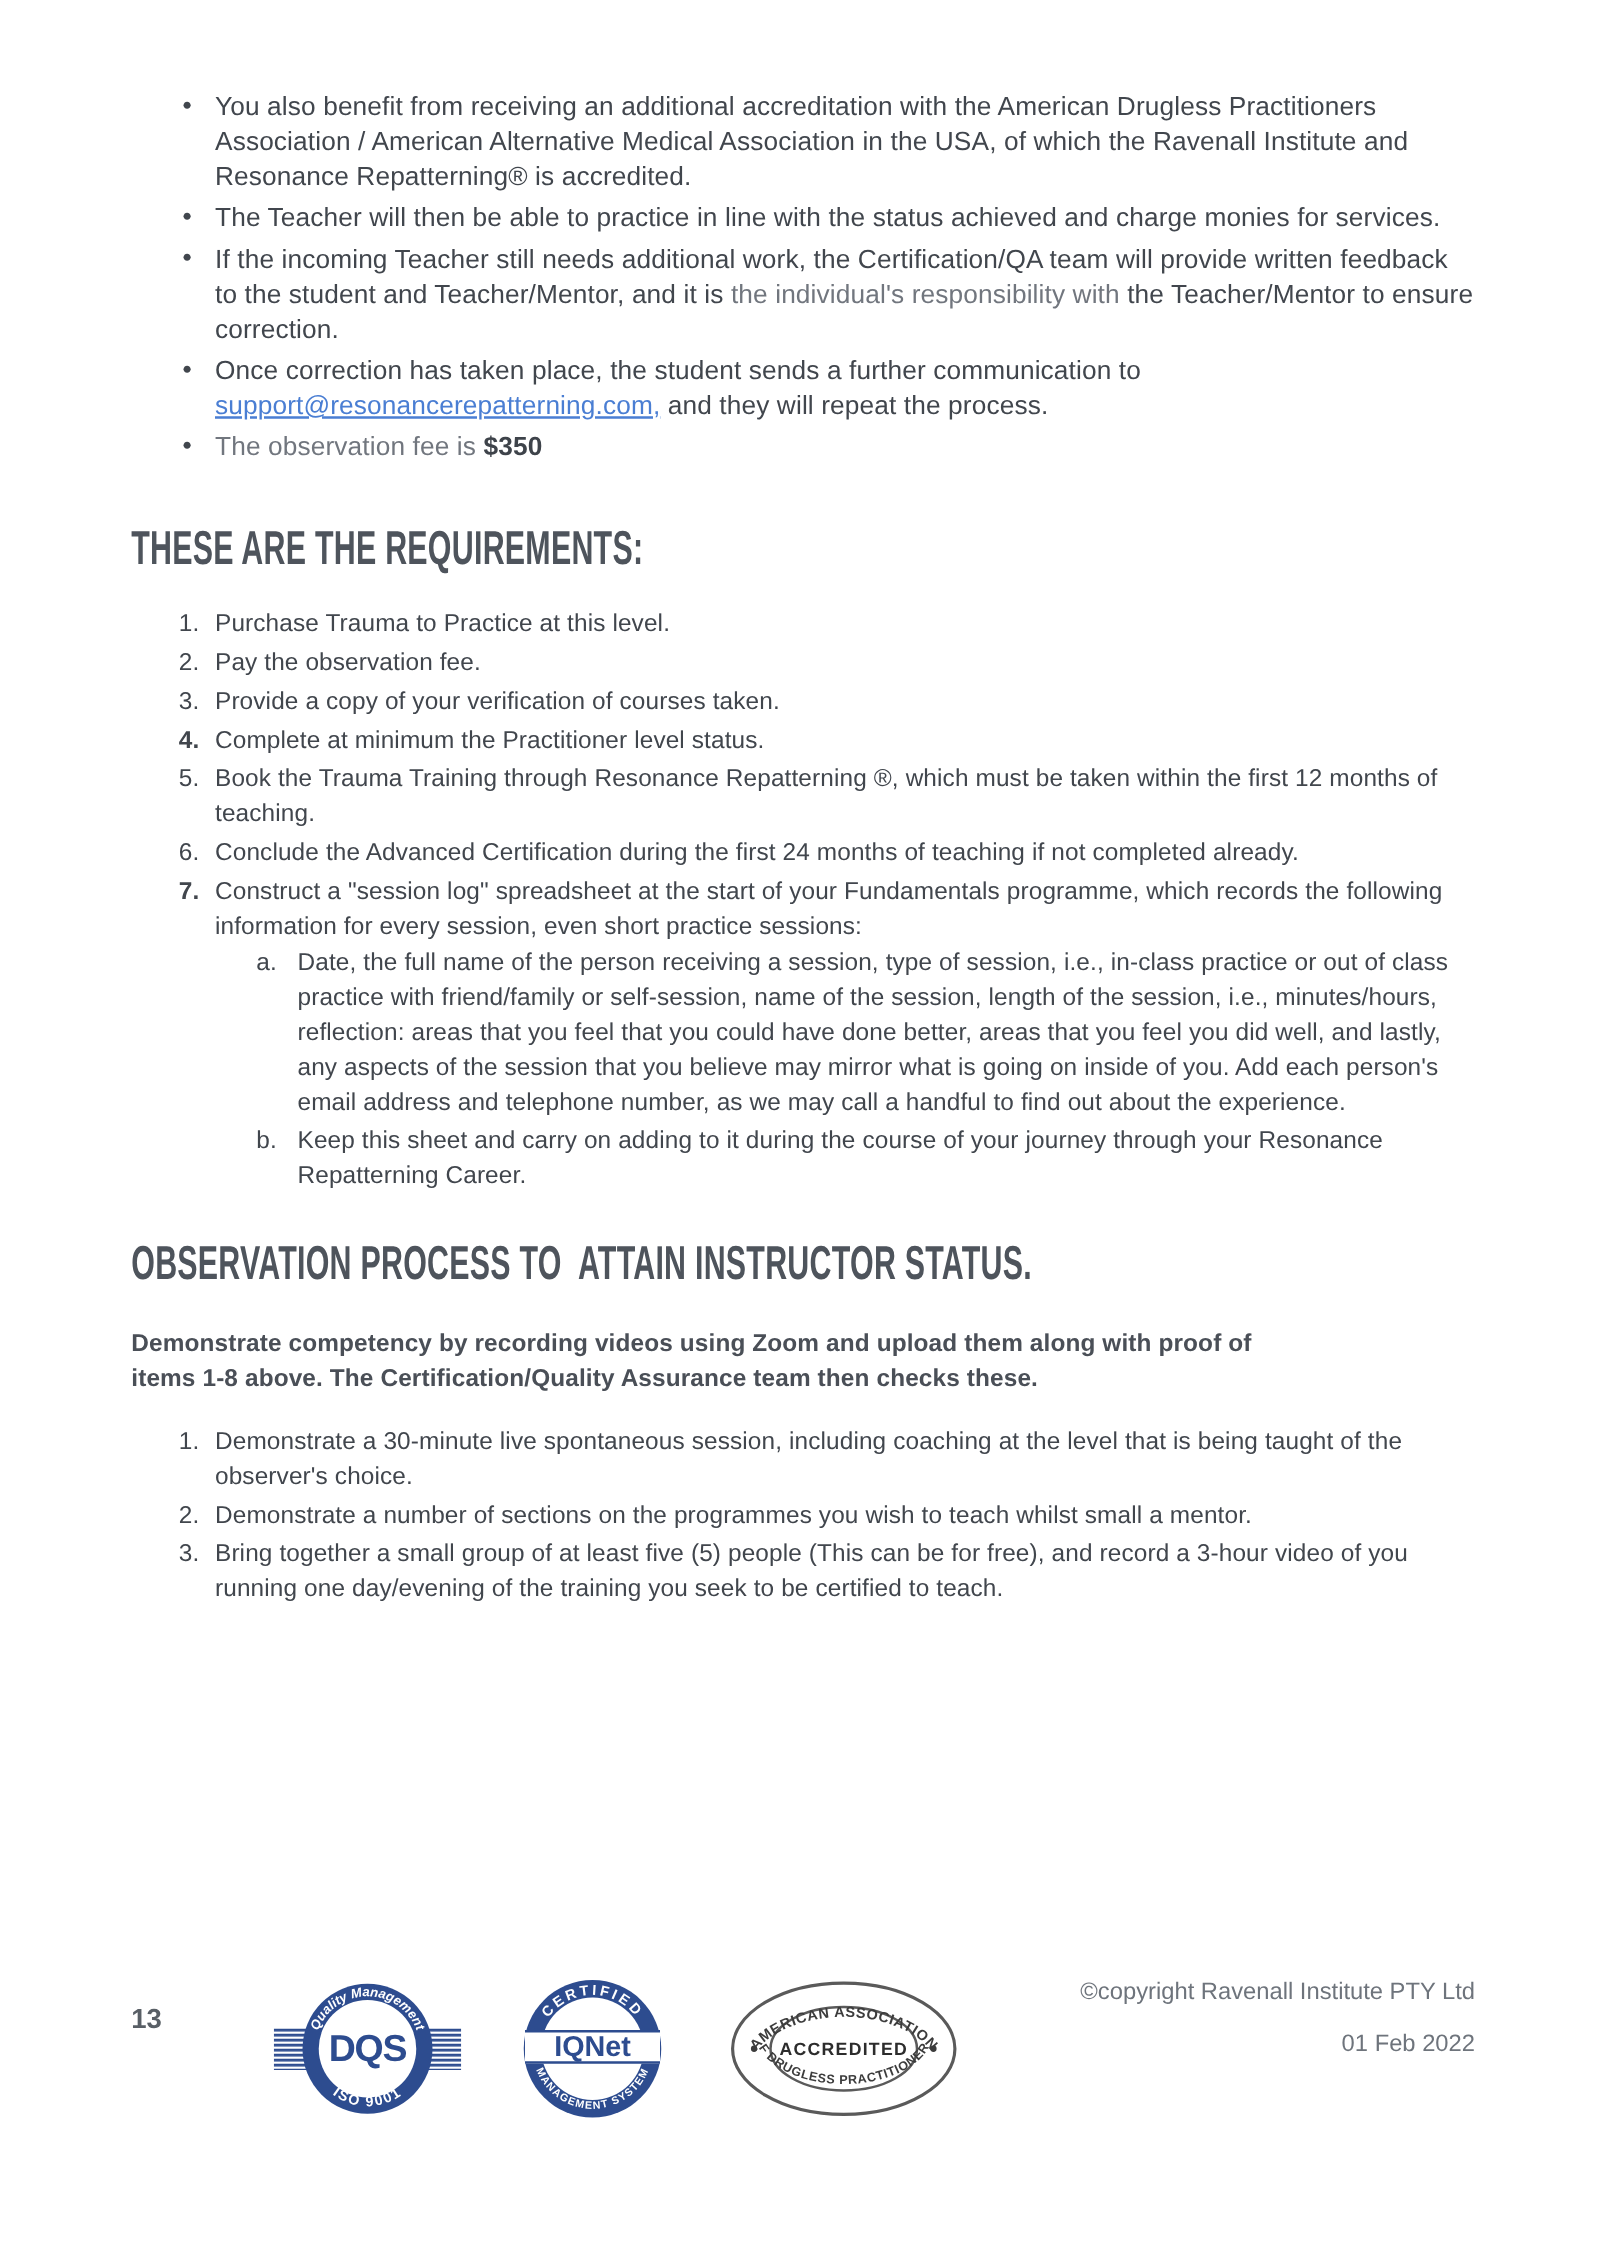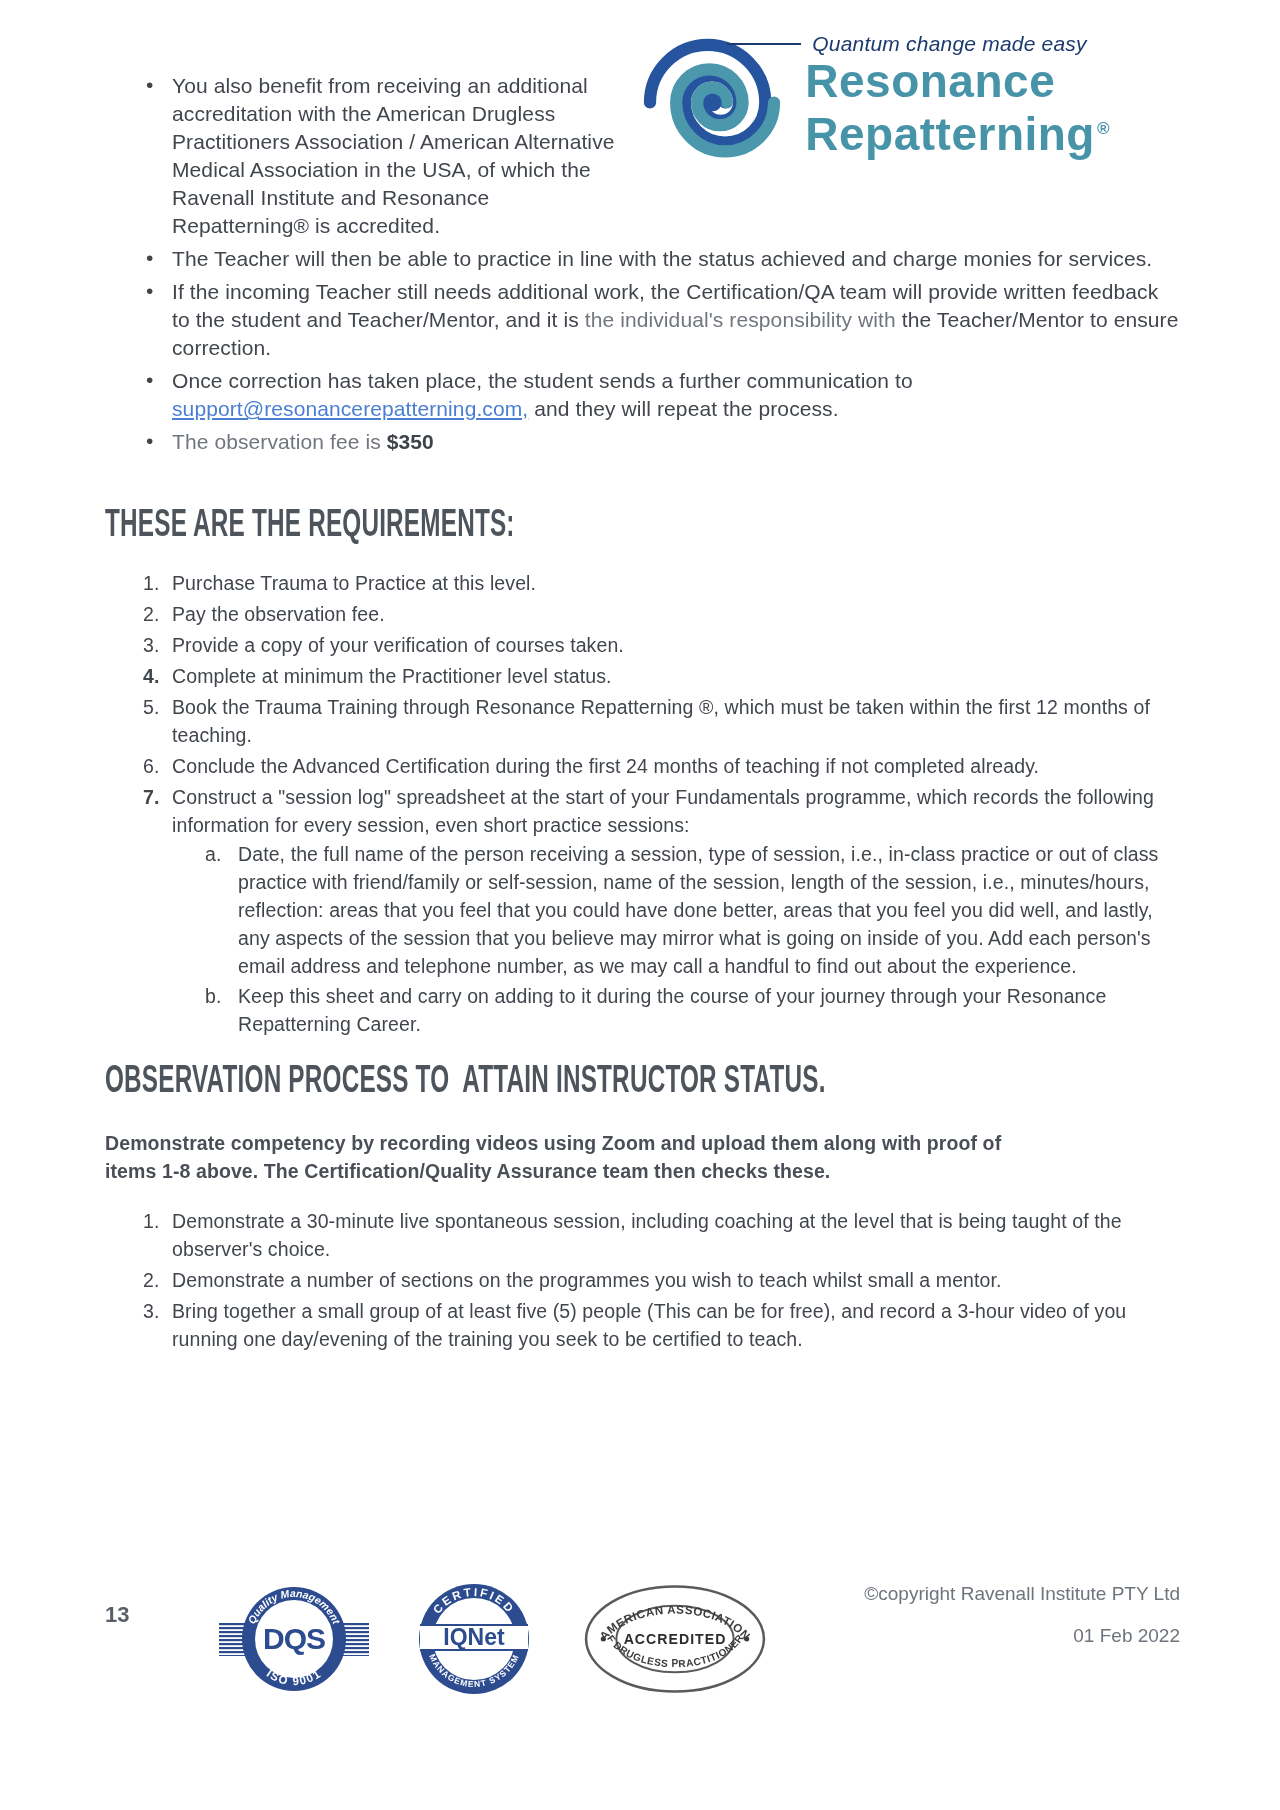--- a/index.html
+++ b/index.html
@@ -27,21 +27,21 @@
 
   .seg-n{}
   .seg-g{color:#71767e;}
   .seg-b{font-weight:700;color:#3e434a;}
   .seg-link{color:#4a7ed3;text-decoration:underline;}
 
   
   .sec-heading{font-size:38px;color:#4e545c;font-weight:700;margin:46px 0 0;}
   .sec-heading span{display:inline-block;transform:scaleX(0.64);transform-origin:0 50%;
                     white-space:nowrap;letter-spacing:0.3px;}
-  .sec-heading.second{margin-top:18px;}
+  .sec-heading.second{margin-top:34px;}
 
   
   .n-list{list-style:none;margin:24px 0 0;padding:0 0 0 38px;font-size:19.5px;line-height:28px;letter-spacing:0.1px;}
   .n-list > li{display:flex;margin-bottom:3px;}
   .n-list .num{flex:0 0 29px;}
   .num.bold{font-weight:700;}
   .li-body{flex:1;}
   .sub{list-style:none;margin:1px 0 0;padding:0;}
   .sub li{display:flex;margin-bottom:2px;}
   .sub .num{flex:0 0 33px;margin-left:33px;}
@@ -60,37 +60,20 @@
   .footer-right .date{margin-top:20px;}
 
   svg text{font-family:"Liberation Sans",sans-serif;}
 </style>
 </head>
 <body>
 
 <div class="page">
   <div class="content">
 
-    <div class="logo">
-      <svg class="spiral" width="138" height="145" viewBox="0 0 158 156">
-        <path d="M8,78 A66,66 0 0 1 140,78 A46,46 0 0 1 48,78 A31,31 0 0 1 110,78 A21,21 0 0 1 68,78 A13,13 0 0 1 94,78" fill="none" stroke="#27549e" stroke-width="14" stroke-linecap="round"></path>
-        <path d="M150,78 A56,56 0 0 1 38,78 A38,38 0 0 1 114,78 A26,26 0 0 1 62,78 A17,17 0 0 1 96,78" fill="none" stroke="#4b97ac" stroke-width="14" stroke-linecap="round"></path>
-        <circle cx="80" cy="78" r="10" fill="#27549e"></circle>
-      </svg>
-      <div class="logo-text">
-        <div class="tagline-row">
-          <span class="tagline-rule"></span>
-          <span class="tagline">Quantum change made easy</span>
-        </div>
-        <div class="brand-name">
-          <span>Resonance</span><br>
-          <span>Repatterning</span><span class="reg">®</span>
-        </div>
-      </div>
-    </div>
 
     <ul class="b-list">
       <li><span class="seg-n">You also benefit from receiving an additional accreditation with the American Drugless Practitioners Association / American Alternative Medical Association in the USA, of which the Ravenall Institute and Resonance Repatterning® is accredited.</span></li>
       <li><span class="seg-n">The Teacher will then be able to practice in line with the status achieved and charge monies for services.</span></li>
       <li><span class="seg-n">If the incoming Teacher still needs additional work, the Certification/QA team will provide written feedback to the student and Teacher/Mentor, and it is </span><span class="seg-g">the individual's responsibility with </span><span class="seg-n">the Teacher/Mentor to ensure correction.</span></li>
       <li><span class="seg-n">Once correction has taken place, the student sends a further communication to </span><a href="#" class="seg-link">support@resonancerepatterning.com,</a><span class="seg-n"> and they will repeat the process.</span></li>
       <li><span class="seg-g">The observation fee is </span><span class="seg-b">$350</span></li>
     </ul>
 
     <h2 class="sec-heading"><span>THESE ARE THE REQUIREMENTS:</span></h2>

